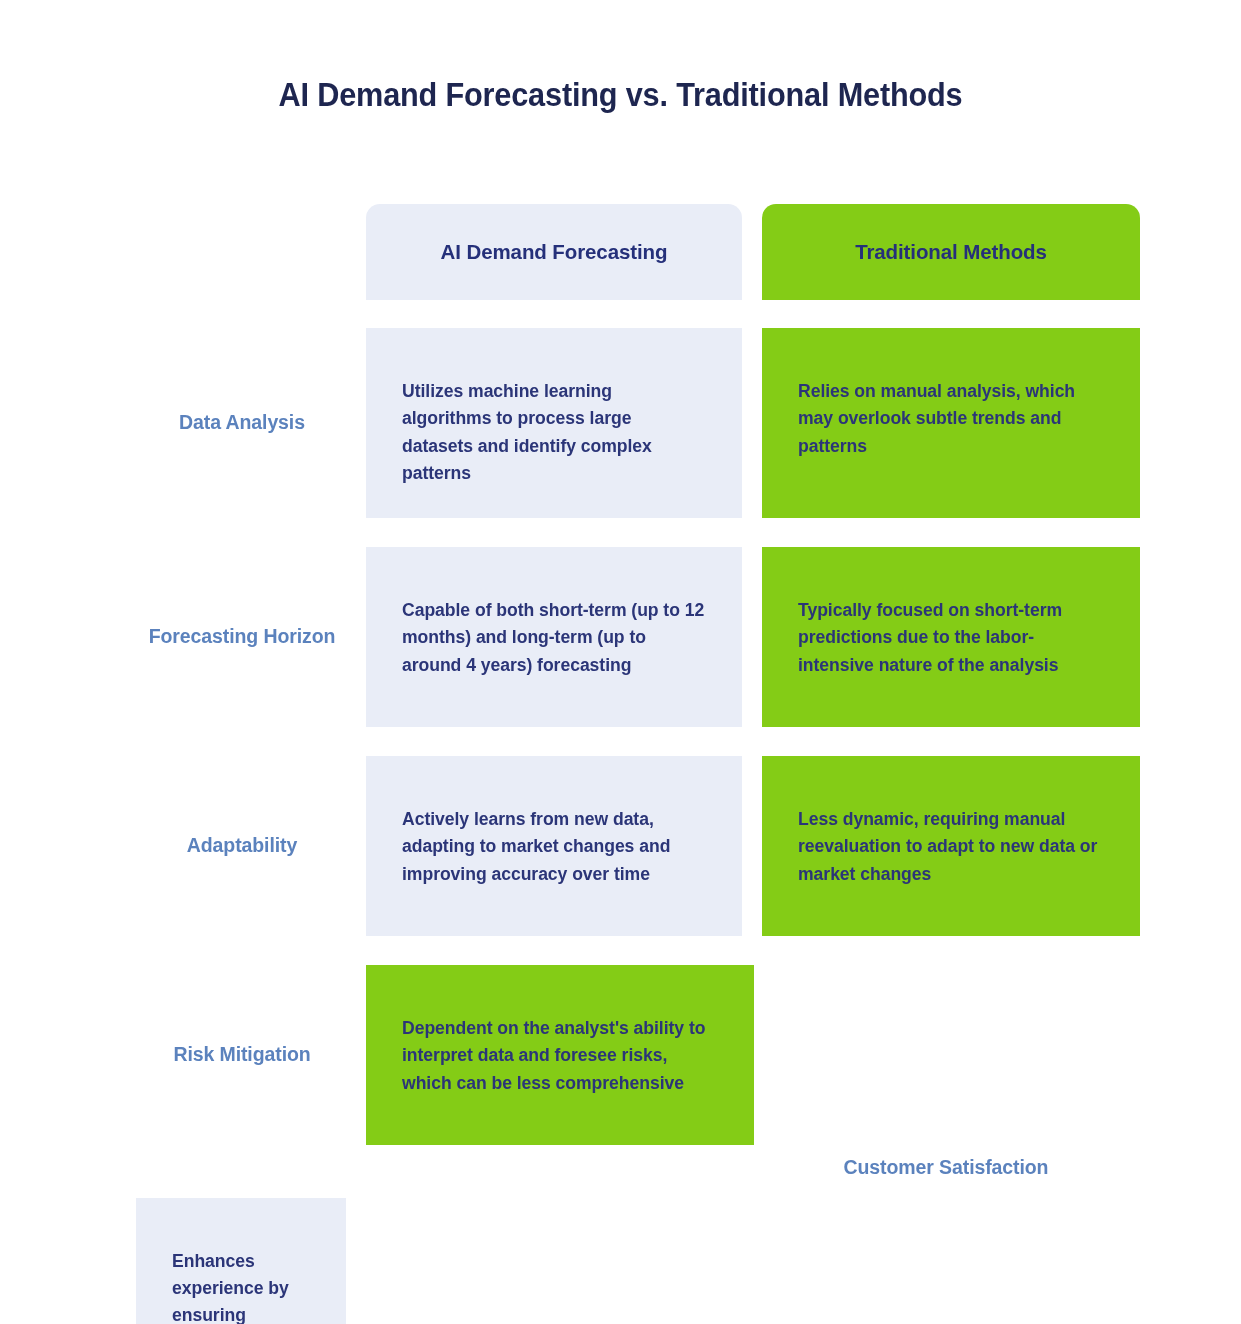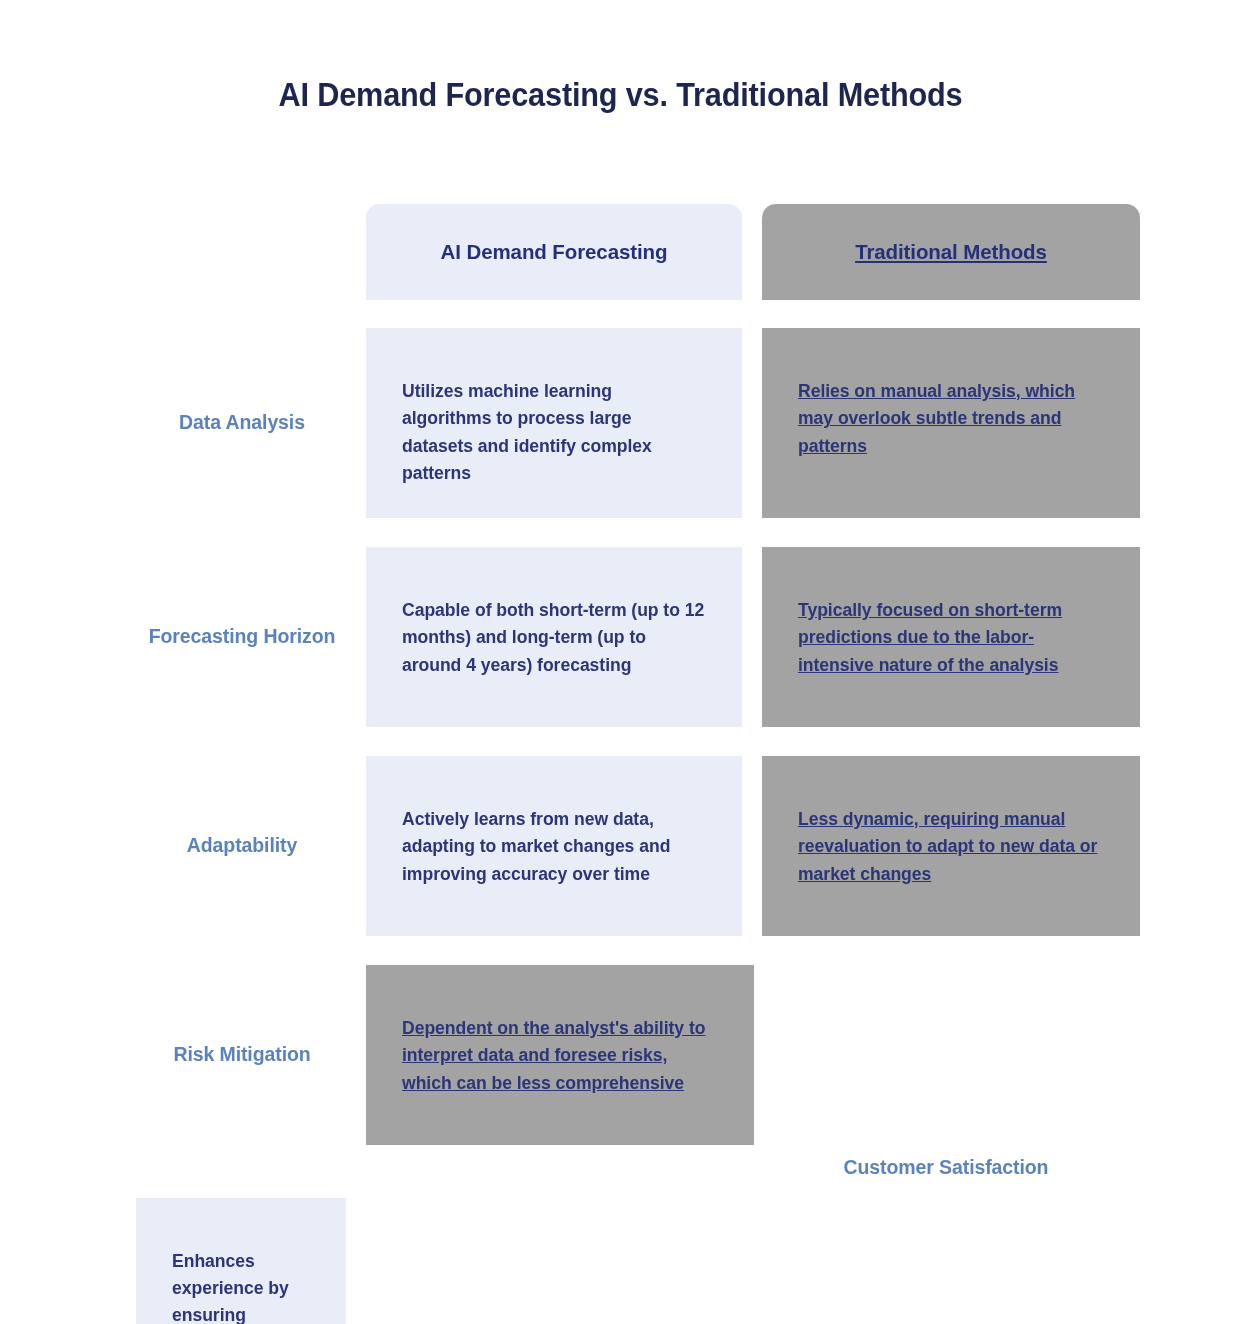--- a/index.html
+++ b/index.html
@@ -82,21 +82,21 @@
   .data-cell {
     padding: 50px 36px 30px 36px;
     color: #2b3578;
     font-size: 17.6px;
     font-weight: bold;
     line-height: 1.56;
     letter-spacing: -0.05px;
   }
 
   .col-a { background: #e9edf7; margin-right: 12px; }
-  .col-b { background: #a3a3a3; text-decoration: underline; }
+  .col-b { background: #84cc16; }
 
   
   .head-cell {
     display: flex;
     align-items: center;
     justify-content: center;
     height: 96px;
     font-size: 20.5px;
     font-weight: bold;
     color: #25307a;

